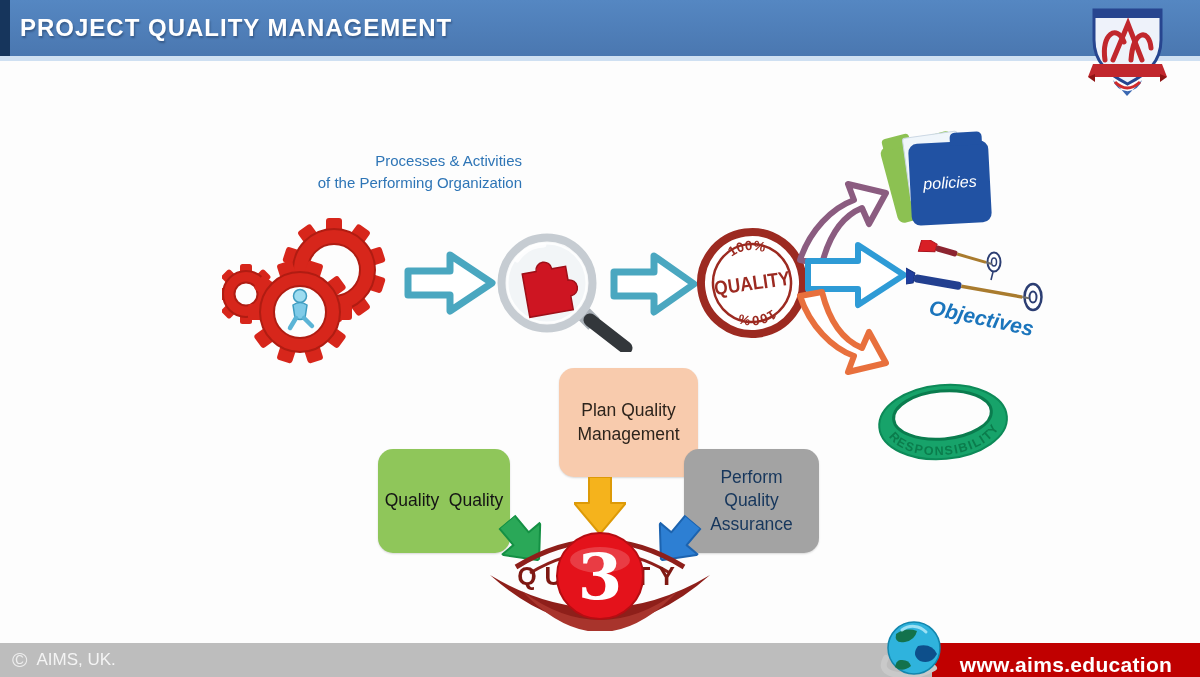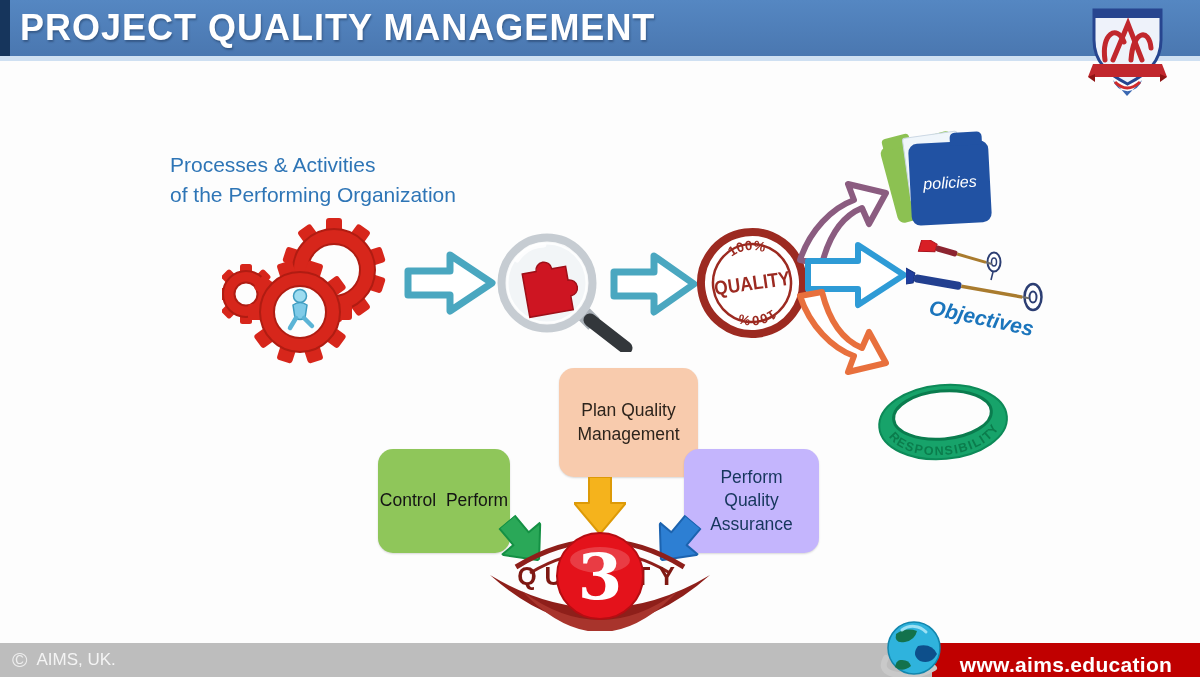--- a/index.html
+++ b/index.html
@@ -5,29 +5,29 @@
   * { margin:0; padding:0; box-sizing:border-box; }
   body { background:#666; font-family:"Liberation Sans", sans-serif; }
   .slide { position:relative; width:1200px; height:677px; background:#fdfdfd; overflow:hidden; margin:0 auto; }
 
   
   .header { position:absolute; left:0; top:0; width:1200px; height:56px;
             background:linear-gradient(#5587c2,#4a77b0); }
   .header-stripe { position:absolute; left:0; top:0; width:10px; height:56px; background:#16355c; }
   .header-underline { position:absolute; left:0; top:56px; width:1200px; height:5px; background:#cfe0f2; }
   .title { position:absolute; left:20px; top:0; height:56px; line-height:56px;
-           font-size:36px; font-weight:bold; letter-spacing:1px; color:#ffffff;
+           font-size:24px; font-weight:bold; letter-spacing:1px; color:#ffffff;
            text-shadow:1px 2px 2px rgba(20,40,70,.4); white-space:nowrap; }
 
   
   .crest { position:absolute; left:1085px; top:4px; width:85px; height:92px; }
 
   
-  .caption { position:absolute; left:170px; top:150px; width:352px; text-align:left;
-             font-size:21px; line-height:1.45; color:#2e75b6; white-space:pre-wrap; }
+  .caption { position:absolute; left:170px; top:150px; width:352px; text-align:right;
+             font-size:15px; line-height:1.45; color:#2e75b6; white-space:pre-wrap; }
 
   
   .gears      { position:absolute; left:222px; top:208px; width:175px; height:164px; }
   .arrow-a1   { position:absolute; left:402px; top:243px; width:96px;  height:80px; }
   .magnifier  { position:absolute; left:492px; top:228px; width:148px; height:124px; }
   .arrow-a2   { position:absolute; left:608px; top:245px; width:92px;  height:78px; }
   .stamp      { position:absolute; left:695px; top:226px; width:114px; height:114px; transform:rotate(-8deg); }
   .branches   { position:absolute; left:792px; top:172px; width:132px; height:222px; }
   .folders    { position:absolute; left:884px; top:126px; width:110px; height:104px; }
   .darts      { position:absolute; left:906px; top:240px; width:140px; height:100px; }
@@ -46,21 +46,21 @@
   .folder-blue::before { content:""; position:absolute; right:6px; top:-9px; width:32px; height:13px;
                   background:#2152a3; border-radius:5px 5px 0 0; }
   .folder-label { color:#fff; font-style:italic; font-size:16px; }
 
   
   .pbox { position:absolute; border-radius:15px; display:flex; align-items:center; justify-content:center;
           text-align:center; font-size:17.5px; white-space:pre-wrap; line-height:1.35;
           box-shadow:0 1px 2px rgba(0,0,0,.15); }
   .pbox-green { left:378px; top:449px; width:132px; height:104px; background:#8fc65a; color:#141414; }
   .pbox-peach { left:531px; top:368px; width:139px; height:109px; background:#f8cbad; color:#2d241c;margin-left:28px; }
-  .pbox-blue  { left:684px; top:449px; width:135px; height:104px; background:#c4b5fd; color:#16365c; }
+  .pbox-blue  { left:684px; top:449px; width:135px; height:104px; background:#a3a3a3; color:#16365c; }
 
   .arrow-gold  { position:absolute; left:574px; top:477px; width:52px; height:57px; }
   .arrow-grn   { position:absolute; left:498px; top:516px; width:50px; height:50px; transform:rotate(-40deg); }
   .arrow-blu   { position:absolute; left:652px; top:516px; width:50px; height:50px; transform:rotate(40deg); }
   .seal        { position:absolute; left:482px; top:523px; width:236px; height:108px; }
 
   
   .footer-gray { position:absolute; left:0; top:643px; width:938px; height:34px; background:#bdbdbd; }
   .footer-red  { position:absolute; left:932px; top:643px; width:268px; height:34px; background:#c00000;
                  display:flex; align-items:flex-end; justify-content:center; }
@@ -225,21 +225,21 @@
     <defs>
         <path id="wbArc" d="M18,52 A57,31 0 0 0 132,52"></path>
       </defs>
     <ellipse cx="75" cy="50" rx="64" ry="37" fill="#17a36a" stroke="#0d8a58" stroke-width="2"></ellipse>
     <ellipse cx="75" cy="43" rx="49" ry="24" fill="#fdfdfd" stroke="#0a7c4e" stroke-width="3"></ellipse>
     <text font-size="12.5" font-weight="bold" letter-spacing="1.5" fill="#0b7c4c">
       <textPath href="#wbArc" startOffset="50%" text-anchor="middle">RESPONSIBILITY</textPath>
     </text>
   </svg>
 
-  <div class="pbox pbox-green">Control  Perform</div>
+  <div class="pbox pbox-green">Quality  Quality</div>
   <div class="pbox pbox-peach">Plan Quality
 Management</div>
   <div class="pbox pbox-blue">Perform
 Quality
 Assurance</div>
 
   <svg class="arrow-gold" viewBox="0 0 52 57">
     <polygon points="15,0 37,0 37,26 52,26 26,57 0,26 15,26" fill="#f5b31c" stroke="#dd9a07" stroke-width="2" stroke-linejoin="round"></polygon>
   </svg>
   <svg class="arrow-grn" viewBox="0 0 50 50">

